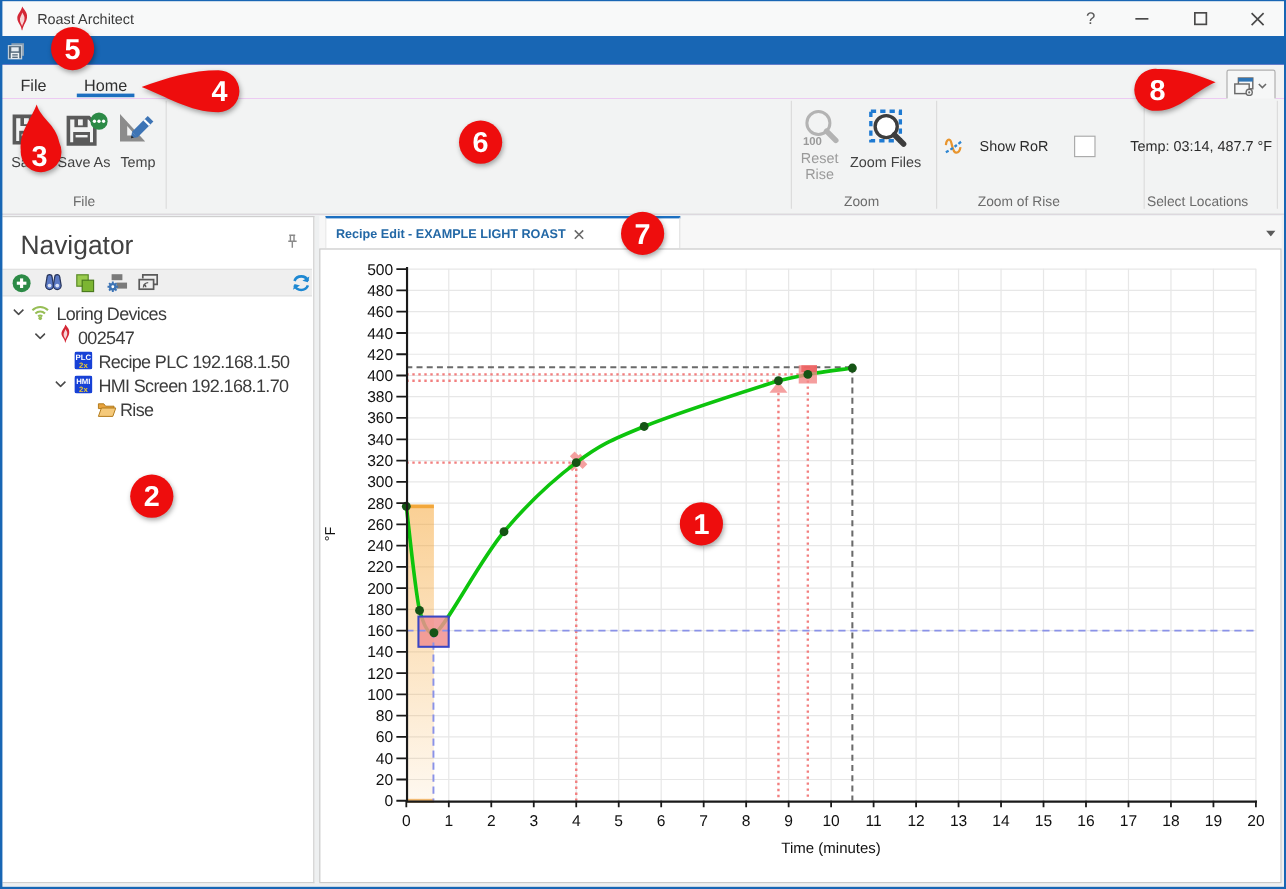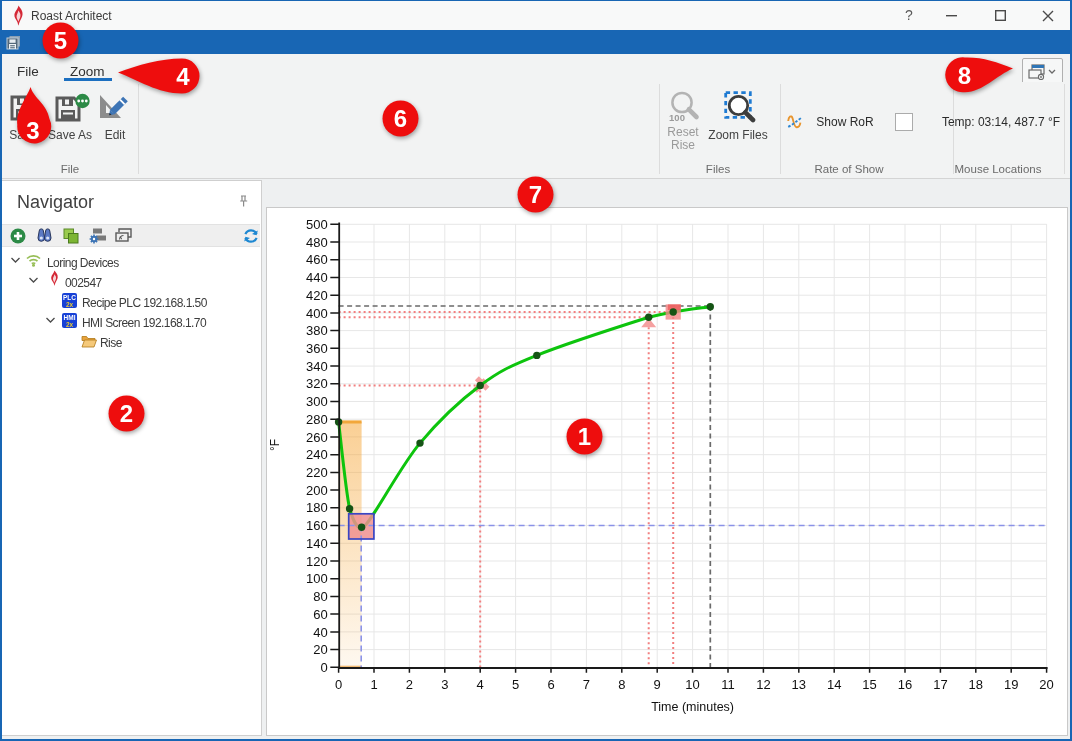--- a/index.html
+++ b/index.html
@@ -9,23 +9,23 @@
 #title-text { position:absolute; left:31px; top:9px; font-size:12px; color:#3a3a3a; }
 #bluebar { position:absolute; left:0; top:30px; width:1072px; height:24px; background:#1866b4; }
 #tabrow { position:absolute; left:0; top:54px; width:1072px; height:28px; background:#f2f3f3; }
 #ribbon { position:absolute; left:0; top:82px; width:1072px; height:97px; background:#f2f3f3; border-bottom:1px solid #d4d4d4; }
 .rtab { position:absolute; top:10px; font-size:13.5px; color:#303030; }
 .gsep { position:absolute; top:2px; height:90px; width:1px; background:#dcdcdc; }
 .glabel { position:absolute; top:81px; font-size:11.5px; color:#6b6b6b; width:120px; text-align:center; }
 .blabel { position:absolute; font-size:12px; color:#424242; text-align:center; }
 #dock { position:absolute; left:0; top:179px; width:1072px; height:560px; background:#eef0f1; }
 #nav { position:absolute; left:2px; top:1px; width:260px; height:556px; background:#fff; border:1px solid #cfcfcf; border-left:none; }
-#nav-title { position:absolute; left:15px; top:11px; font-size:18px; color:#414141; }
+#nav-title { position:absolute; left:15px; top:11px; font-size:22px; color:#414141; }
 #nav-toolbar { position:absolute; left:0; top:43px; width:258px; height:23px; background:#efefef; border-top:1px solid #e2e2e2; border-bottom:1px solid #e2e2e2; }
-.trow { position:absolute; font-size:12px; letter-spacing:-0.55px; color:#3c3c3c; height:20px; line-height:20px; }
+.trow { position:absolute; font-size:15px; letter-spacing:-0.55px; color:#3c3c3c; height:20px; line-height:20px; }
 #docarea { position:absolute; left:266px; top:1px; width:802px; height:556px; }
 #tabstrip { position:absolute; left:0; top:0; width:802px; height:27px; background:#f7f7f7; }
 #doctab { position:absolute; left:5px; top:0; width:296px; height:27px; background:#fff; border-top:2px solid #1c6fc0; border-right:1px solid #e0e0e0; border-left:1px solid #e8e8e8; }
 #doctab span.t { position:absolute; left:8px; top:7px; font-size:10.5px; font-weight:bold; color:#2368a6; letter-spacing:0px; white-space:nowrap; }
 #chartbox { position:absolute; left:0px; top:27px; width:802px; height:529px; background:#fff; border:1px solid #c9c9c9; }
 .marker { position:absolute; filter:drop-shadow(1px 2px 2px rgba(0,0,0,0.35)); }
 .mnum { font-family:"Liberation Sans",sans-serif; font-weight:bold; font-size:24px; fill:#fff; }
 </style></head>
 <body>
 <div id="win">
@@ -53,21 +53,21 @@
     <rect x="3.5" y="1" width="10.5" height="10.5" fill="#8ba0b4"></rect>
     <rect x="1" y="3" width="11" height="11" fill="#51677a" stroke="#bfcdd9" stroke-width="1"></rect>
     <rect x="3.4" y="4.4" width="6.2" height="3.4" fill="#e6ecf1"></rect>
     <rect x="3" y="9" width="7" height="5" fill="#eef2f5"></rect>
     <rect x="4.2" y="10.2" width="4.6" height="1.1" fill="#51677a"></rect>
     <rect x="4.2" y="12.2" width="4.6" height="1.1" fill="#51677a"></rect>
   </svg>
 </div>
 <div id="tabrow">
   <span class="rtab" style="left:17px">File</span>
-  <span class="rtab" style="left:70px">Zoom</span>
+  <span class="rtab" style="left:70px">Home</span>
   <div class="abs" style="left:64px;top:24px;width:48px;height:3px;background:#1c6fc0"></div>
   <div class="abs" style="left:1022px;top:4px;width:41px;height:26px;border:1px solid #b0b0b0;border-radius:2px;background:#f6f7f7">
     <svg class="abs" style="left:5px;top:5px" width="30" height="16" viewBox="0 0 30 16">
       <rect x="4" y="1" width="12" height="9" fill="none" stroke="#6a6a6a" stroke-width="1.2"></rect>
       <rect x="4" y="1" width="12" height="3" fill="#2e75b6"></rect>
       <rect x="1" y="6" width="12" height="8" fill="#f6f7f7" stroke="#6a6a6a" stroke-width="1.2"></rect>
       <circle cx="13" cy="13" r="2.6" fill="#f6f7f7" stroke="#6a6a6a" stroke-width="1.1"></circle>
       <circle cx="13" cy="13" r="0.9" fill="#6a6a6a"></circle>
       <path d="M24 6 l3 3 l3 -3" fill="none" stroke="#6a6a6a" stroke-width="1.3" transform="translate(-3,0)"></path>
     </svg>
@@ -99,53 +99,53 @@
 
   <svg class="abs" style="left:99px;top:11px" width="32" height="32" viewBox="0 0 32 32">
     <path d="M1 2 L22 25 H1 Z M7 12 V20 H14 Z" fill="#8c8c8c" fill-rule="evenodd"></path>
     <g transform="rotate(45 16 16)">
       <rect x="13" y="1.5" width="6.6" height="18.5" fill="#3d74b5"></rect>
       <rect x="13" y="5" width="6.6" height="1.8" fill="#fff"></rect>
       <path d="M13 20 h6.6 l-3.3 4.6 Z" fill="#3d74b5"></path>
       <path d="M14.9 22.6 l1.4 2 l1.4 -2 Z" fill="#2b2b2b"></path>
     </g>
   </svg>
-  <div class="blabel" style="left:92px;top:46px;width:46px">Edit</div>
+  <div class="blabel" style="left:92px;top:46px;width:46px">Temp</div>
   <div class="gsep" style="left:138px"></div>
   <div class="glabel" style="left:10px">File</div>
 
   <div class="gsep" style="left:659px"></div>
 
   <svg class="abs" style="left:665px;top:6px" width="36" height="36" viewBox="0 0 36 36">
     <circle cx="17" cy="14.5" r="9.6" fill="none" stroke="#b3b3b3" stroke-width="2.5"></circle>
     <path d="M23.8 21.3 L31.5 29" stroke="#b3b3b3" stroke-width="4.6" stroke-linecap="round"></path>
     <text x="12" y="33" font-size="9.5" font-weight="bold" fill="#9a9a9a" text-anchor="middle" font-family="Liberation Sans">100</text>
   </svg>
   <div class="blabel" style="left:660px;top:44px;width:46px;color:#9a9a9a;line-height:13px">Reset Rise</div>
 
   <svg class="abs" style="left:723px;top:7px" width="34" height="34" viewBox="0 0 34 34">
     <rect x="2.7" y="3.7" width="24.6" height="24.6" fill="none" stroke="#1e7ad2" stroke-width="2.8" stroke-dasharray="4.4 3.4"></rect>
     <circle cx="15.5" cy="16.5" r="9.2" fill="#fff" stroke="#3d3d3d" stroke-width="2.8"></circle>
     <path d="M22.3 23.3 L30 31" stroke="#3d3d3d" stroke-width="4.6" stroke-linecap="round"></path>
   </svg>
   <div class="blabel" style="left:702px;top:46px;width:72px">Zoom Files</div>
-  <div class="glabel" style="left:658px">Files</div>
+  <div class="glabel" style="left:658px">Zoom</div>
 
   <div class="gsep" style="left:780px"></div>
   <svg class="abs" style="left:787px;top:30px" width="17" height="18" viewBox="0 0 17 18">
     <path d="M1.2 9 C1.6 4.2 4.2 3.2 5.3 5.6 C6.6 8.6 6.8 14.8 9.6 15.2 C11.8 15.5 13 13 13.4 10.6" fill="none" stroke="#e8952e" stroke-width="1.9"></path>
     <path d="M1.2 14.8 C6 12.5 9.5 9.5 14.8 5.4" fill="none" stroke="#2e86d2" stroke-width="1.9" stroke-dasharray="2.6 1.7"></path>
   </svg>
   <div class="blabel" style="left:810px;top:33px;width:70px;text-align:center;color:#2b2b2b">Show RoR</div>
   <div class="abs" style="left:895px;top:31px;width:18px;height:18px;background:#fff;border:1px solid #ababab"></div>
-  <div class="glabel" style="left:789px">Rate of Show</div>
+  <div class="glabel" style="left:789px">Zoom of Rise</div>
 
   <div class="gsep" style="left:953px"></div>
   <div class="blabel" style="left:941px;top:33px;width:120px;color:#2b2b2b;white-space:nowrap">Temp: 03:14, 487.7 °F</div>
-  <div class="glabel" style="left:938px">Mouse Locations</div>
+  <div class="glabel" style="left:938px">Select Locations</div>
   <div class="gsep" style="left:1064px"></div>
 </div>
 <div id="dock">
 <div id="nav">
   <div id="nav-title">Navigator</div>
   <svg class="abs" style="left:236px;top:14px" width="12" height="13" viewBox="0 0 12 13">
     <path d="M3 1 h5 M4 1 v5 M7 1 v5 M2.2 6 h7 M5.6 6 v5.5" stroke="#8a8a8a" stroke-width="1.2" fill="none"></path>
   </svg>
   <div id="nav-toolbar">
     <svg class="abs" style="left:8px;top:3px" width="16" height="16">
@@ -213,20 +213,31 @@
     </svg>
     <div class="trow" style="left:80px;top:132px">HMI Screen 192.168.1.70</div>
     <svg class="abs" style="left:79px;top:154px" width="16" height="13" viewBox="0 0 16 13">
       <path d="M1 1.5 h4.5 l1.5 2 h7 v2 h-13 Z" fill="#e8a33d" stroke="#b07818" stroke-width="0.8"></path>
       <path d="M1 12 L3.5 5 H15.5 L13 12 Z" fill="#f5c97a" stroke="#b07818" stroke-width="0.8"></path>
     </svg>
     <div class="trow" style="left:98px;top:152px">Rise</div>
   </div>
 </div>
 <div id="docarea">
+  <div id="tabstrip">
+    <div id="doctab">
+            <span class="t">Recipe Edit - EXAMPLE LIGHT ROAST</span>
+      <svg class="abs" style="left:206px;top:9px" width="9" height="9">
+              <path d="M1 1 L8 8 M8 1 L1 8" stroke="#6a6a6a" stroke-width="1.3"></path>
+            </svg>
+    </div>
+    <svg class="abs" style="left:789px;top:12px" width="8" height="5">
+            <path d="M0 0 h8 l-4 5 Z" fill="#5a5a5a"></path>
+          </svg>
+  </div>
   <div id="chartbox"></div>
   <svg id="chart" class="abs" style="left:0;top:27px" width="802" height="529" viewBox="266 207 802 529">
     <defs>
       <linearGradient id="band" x1="0" y1="0" x2="0" y2="1">
         <stop offset="0" stop-color="#f5a02a" stop-opacity="0.5"></stop>
         <stop offset="1" stop-color="#f5a02a" stop-opacity="0.07"></stop>
       </linearGradient>
     </defs>
     <g stroke="#e7e7e7" stroke-width="1">
       <path d="M374.0 224 V667.3 M409.4 224 V667.3 M444.8 224 V667.3 M480.2 224 V667.3 M515.6 224 V667.3 M551.0 224 V667.3 M586.4 224 V667.3 M621.8 224 V667.3 M657.2 224 V667.3 M692.6 224 V667.3 M728.0 224 V667.3 M763.4 224 V667.3 M798.8 224 V667.3 M834.2 224 V667.3 M869.6 224 V667.3 M905.0 224 V667.3 M940.4 224 V667.3 M975.8 224 V667.3 M1011.2 224 V667.3 M1046.6 224 V667.3"></path>

